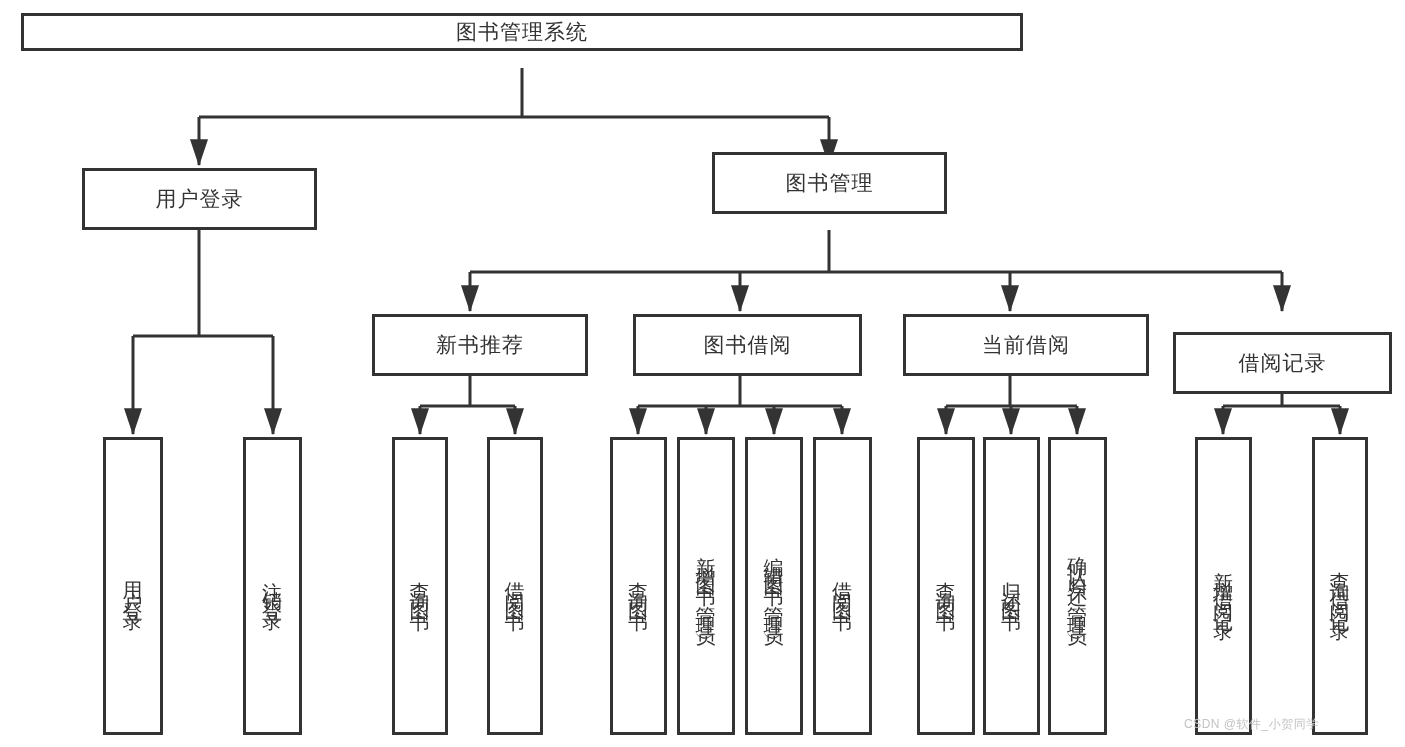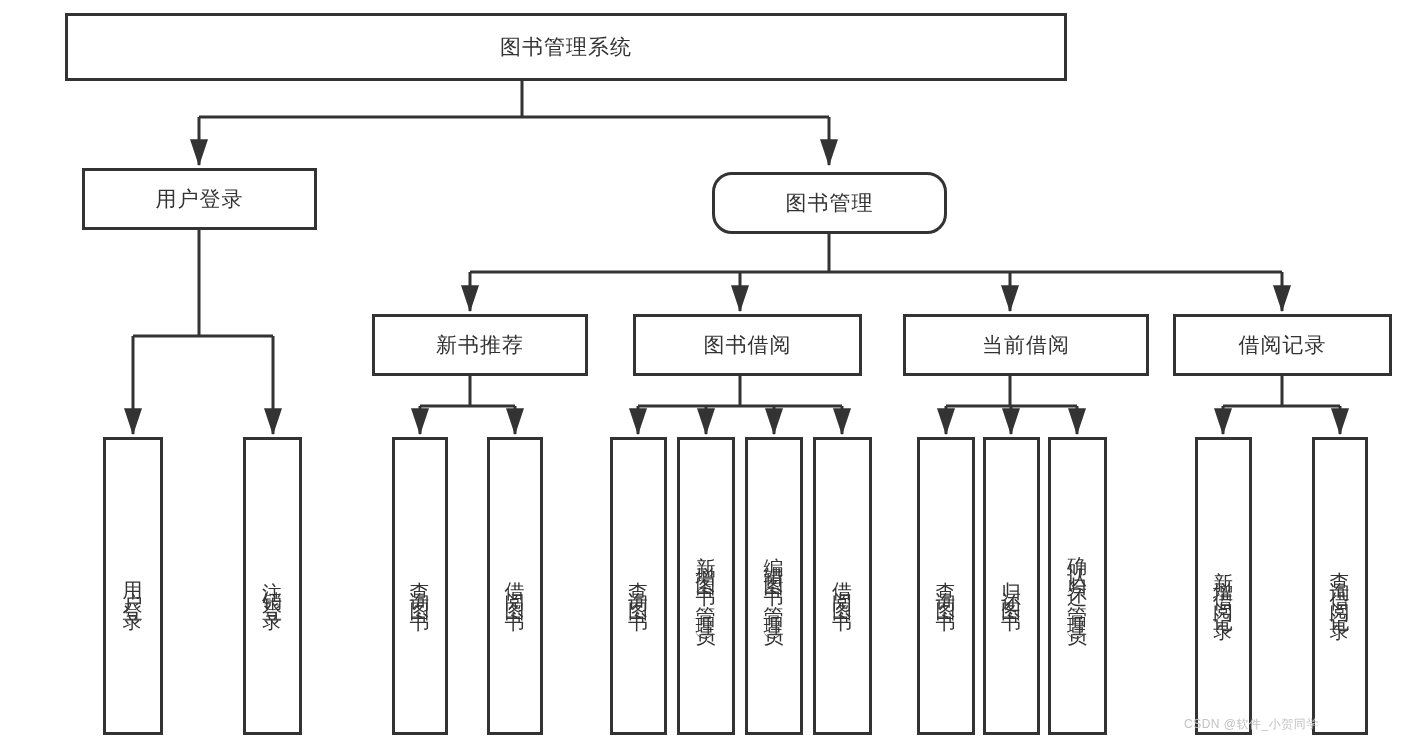--- a/index.html
+++ b/index.html
@@ -113,29 +113,29 @@
       <path d="M1011,406 L1011,434" marker-end="url(#arw)"></path>
       <path d="M1077,406 L1077,434" marker-end="url(#arw)"></path>
     </g>
     <g stroke="#333333" stroke-width="3" fill="none">
       <path d="M1282,376 L1282,406 M1223,406 L1340,406"></path>
       <path d="M1223,406 L1223,434" marker-end="url(#arw)"></path>
       <path d="M1340,406 L1340,434" marker-end="url(#arw)"></path>
     </g>
   </svg>
 
-  <div class="node" style="left:21px; top:13px; width:1002px; height:68px;margin-left:44px;">图书管理系统</div>
+  <div class="node" style="left:21px; top:13px; width:1002px; height:38px;">图书管理系统</div>
 
   <div class="node" style="left:82px; top:168px; width:235px; height:62px;">用户登录</div>
-  <div class="node" style="left:712px; top:172px; width:235px; height:62px;border-radius:20px;">图书管理</div>
+  <div class="node" style="left:712px; top:152px; width:235px; height:62px;">图书管理</div>
 
   <div class="node" style="left:362px; top:314px; width:216px; height:62px;margin-left:10px;">新书推荐</div>
   <div class="node" style="left:633px; top:314px; width:229px; height:62px;">图书借阅</div>
   <div class="node" style="left:903px; top:314px; width:246px; height:62px;">当前借阅</div>
-  <div class="node" style="left:1173px; top:314px; width:219px; height:62px;">借阅记录</div>
+  <div class="node" style="left:1173px; top:332px; width:219px; height:62px;">借阅记录</div>
 
   <div class="vnode" style="left:103px; width:60px;">
     <span class="vtext">用户登录</span>
   </div>
   <div class="vnode" style="left:243px; width:59px;">
     <span class="vtext">注销登录</span>
   </div>
 
   <div class="vnode" style="left:392px; width:56px;">
     <span class="vtext">查询图书</span>

